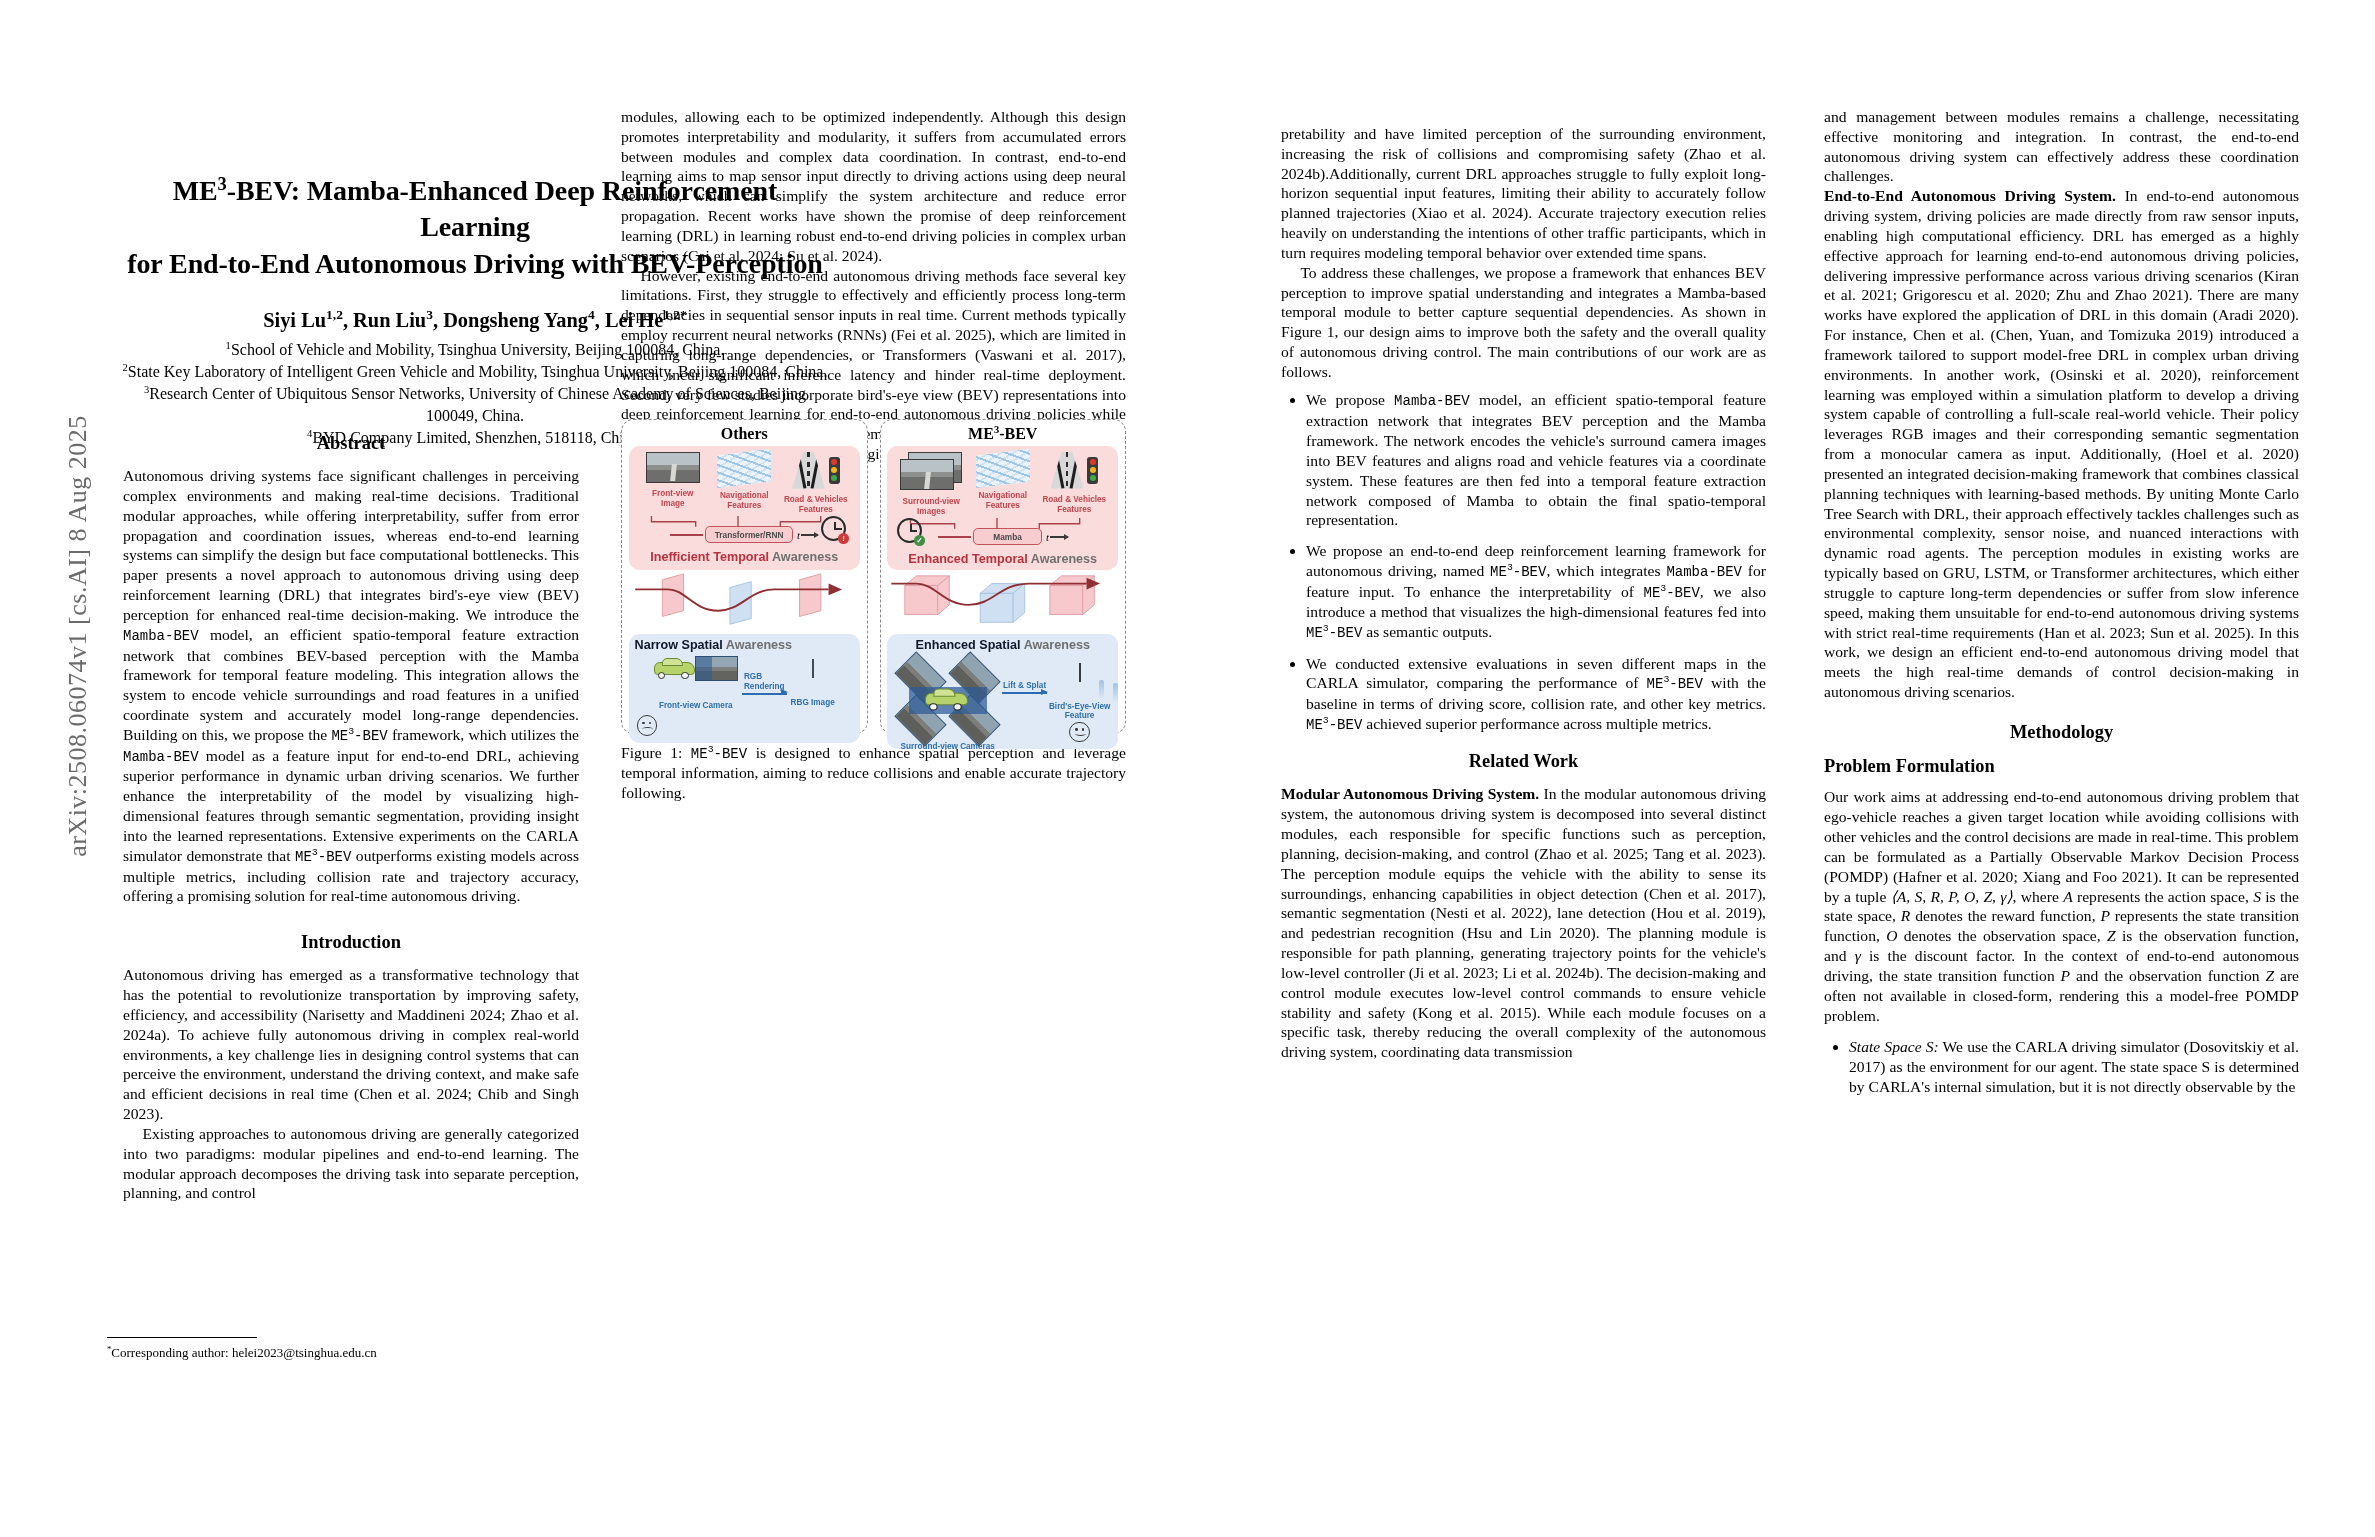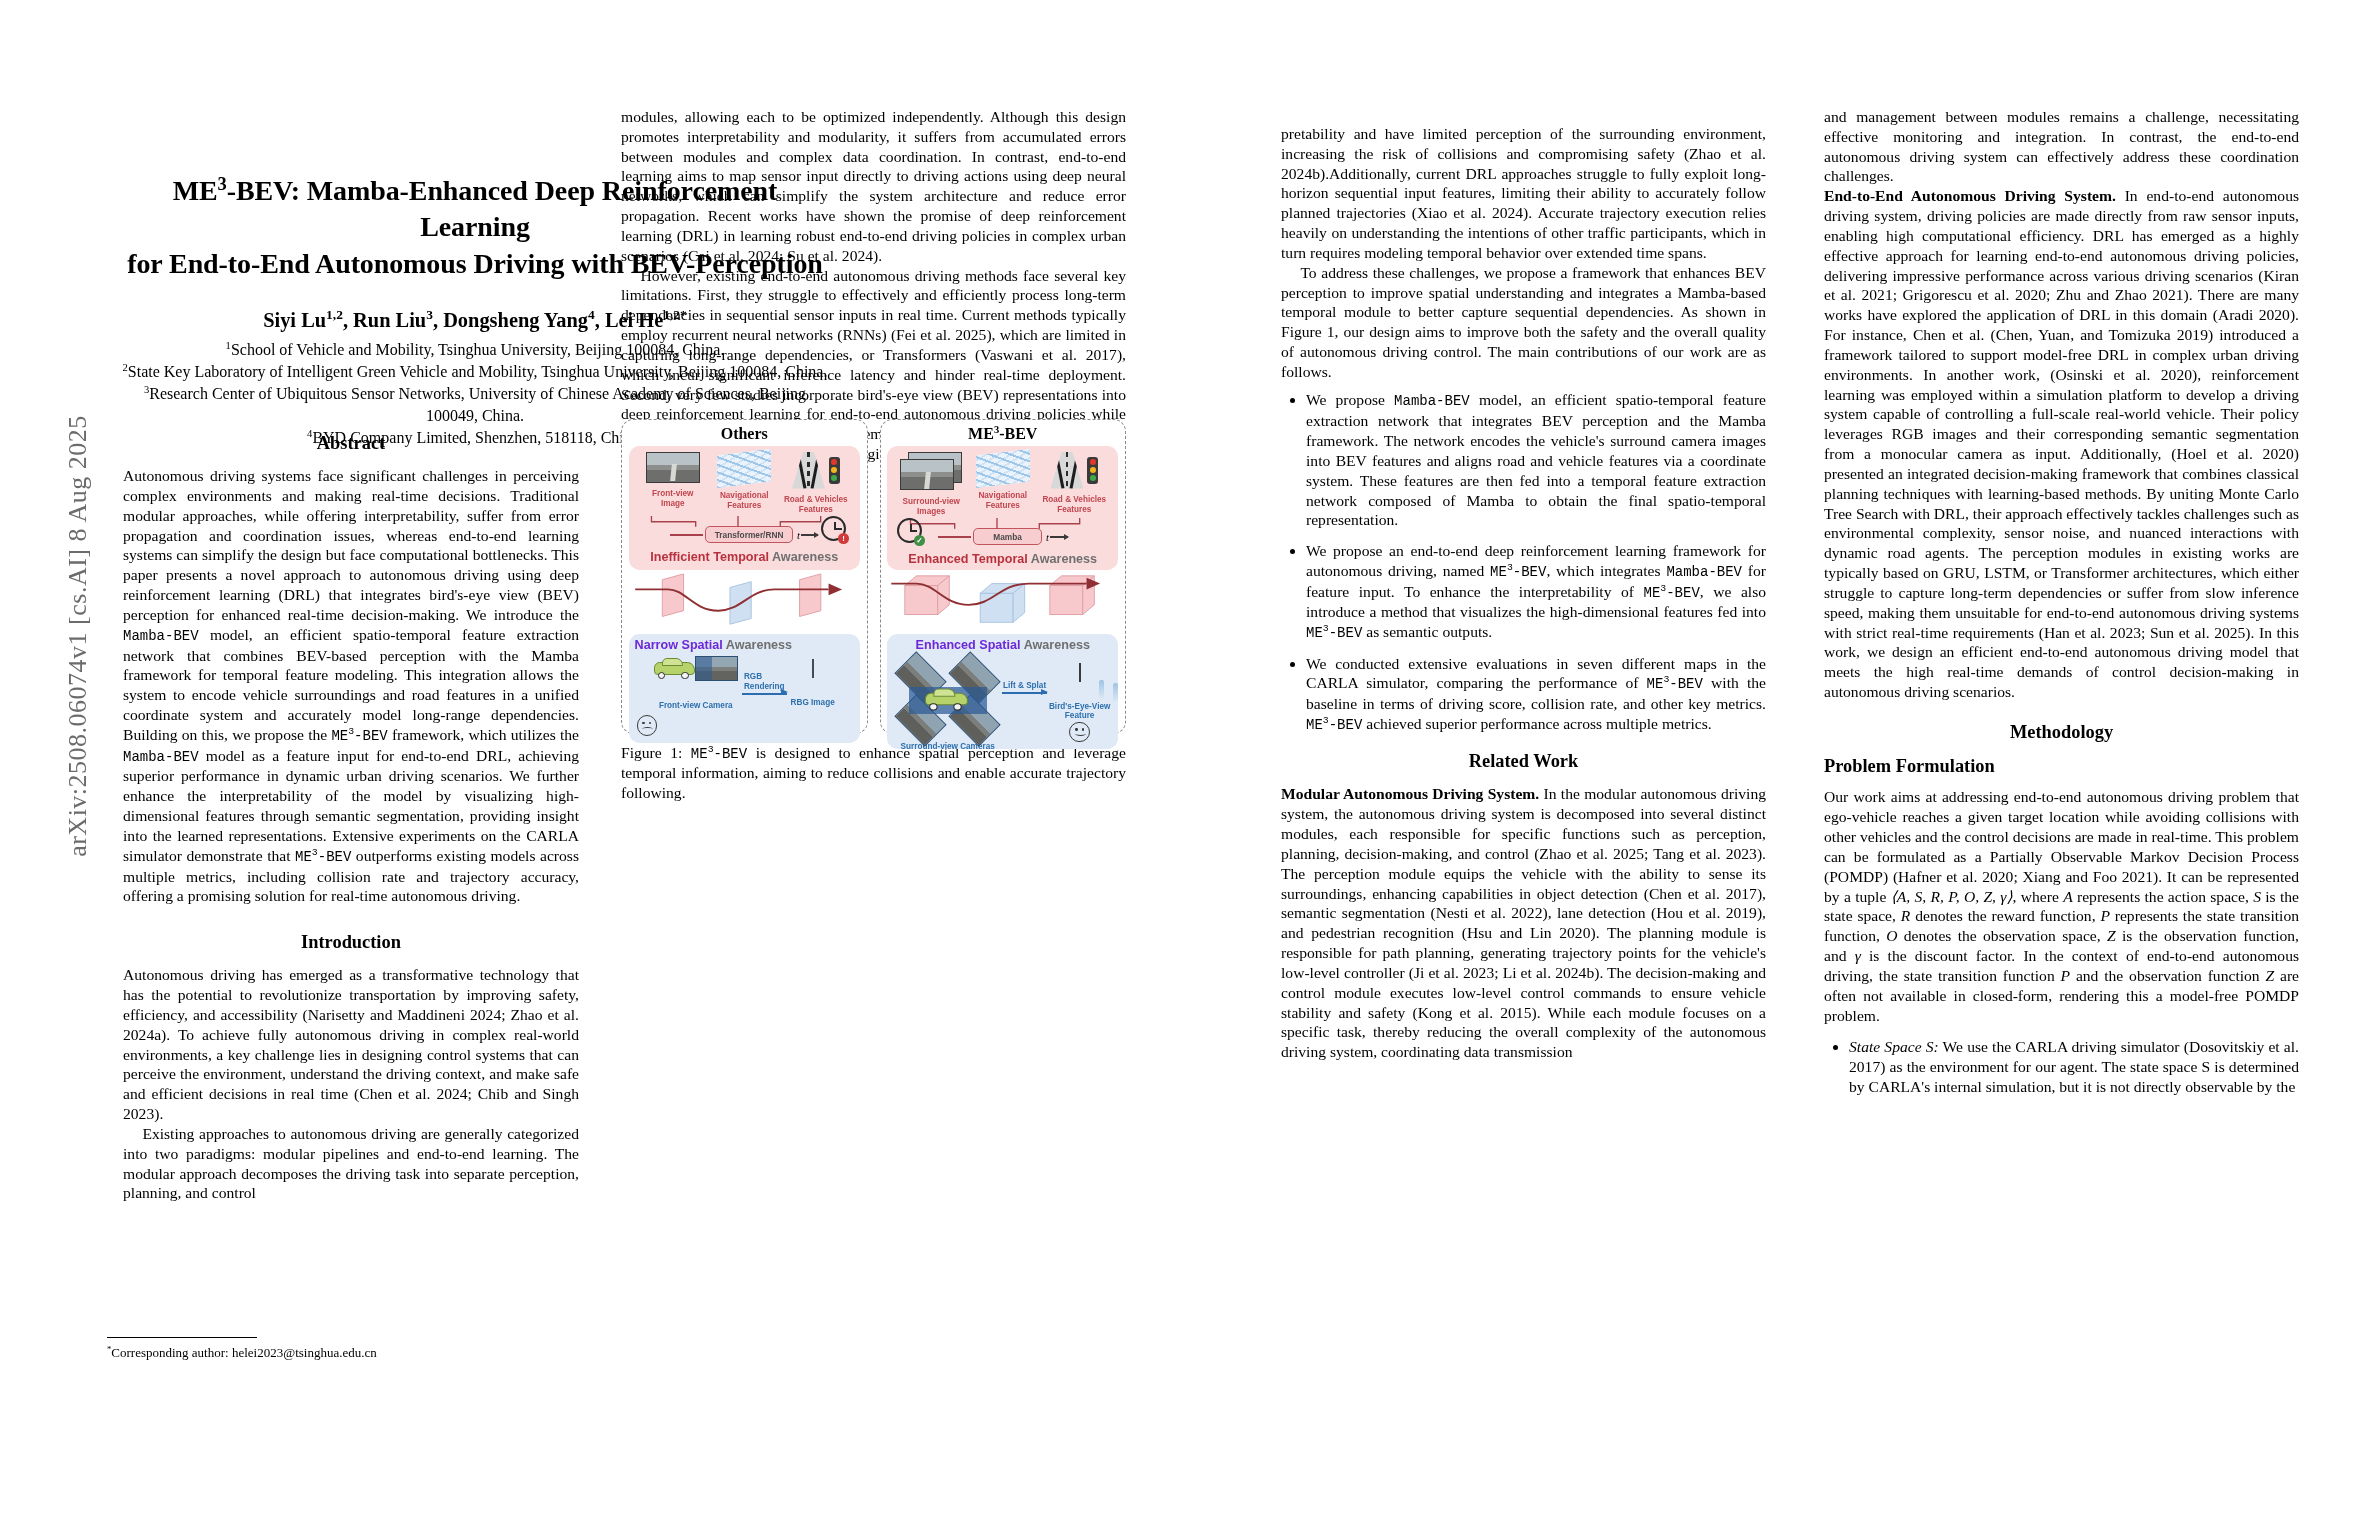--- a/index.html
+++ b/index.html
@@ -212,21 +212,21 @@
   .t-arrow .lbl { font-family:"Liberation Serif", serif; font-style:italic; font-size:10.7px; }
   .t-arrow .ln { width:17.5px; height:1.4px; background:#3a3a3a; position:relative; }
   .t-arrow .ln::after{content:"";position:absolute;right:-1px;top:-2.5px;border-left:5.8px solid #3a3a3a;border-top:3.1px solid transparent;border-bottom:3.1px solid transparent;}
   .aware-line {
     margin-top:6.8px;
     font-family:"Liberation Sans", sans-serif;
     font-size:12.6px; font-weight:bold;
     text-align:center;
   }
   .aware-line .hl-red { color:#b8323d; }
-  .aware-line .hl-blue { color:#6d28d9; }
+  .aware-line .hl-blue { color:#0f172a; }
   .aware-line .dim { color:#6f6f6f; }
   .clock {
     position:absolute; width:25px; height:25px; border-radius:50%;
     border:2.1px solid #2b2b2b;
   }
   .clock::before{content:"";position:absolute;left:10.7px;top:3.9px;width:1.9px;height:8.7px;background:#2b2b2b;}
   .clock::after{content:"";position:absolute;left:10.7px;top:10.7px;width:7.8px;height:1.9px;background:#2b2b2b;}
   .clock .badge{position:absolute;right:-4.9px;bottom:-4.9px;width:10.7px;height:10.7px;border-radius:50%;
     display:flex;align-items:center;justify-content:center;color:#fff;font-size:7.8px;font-weight:bold;
     font-family:"Liberation Sans",sans-serif;}

